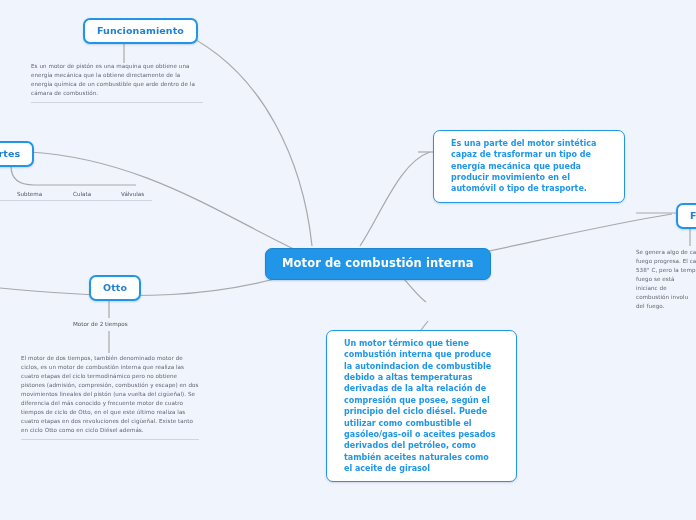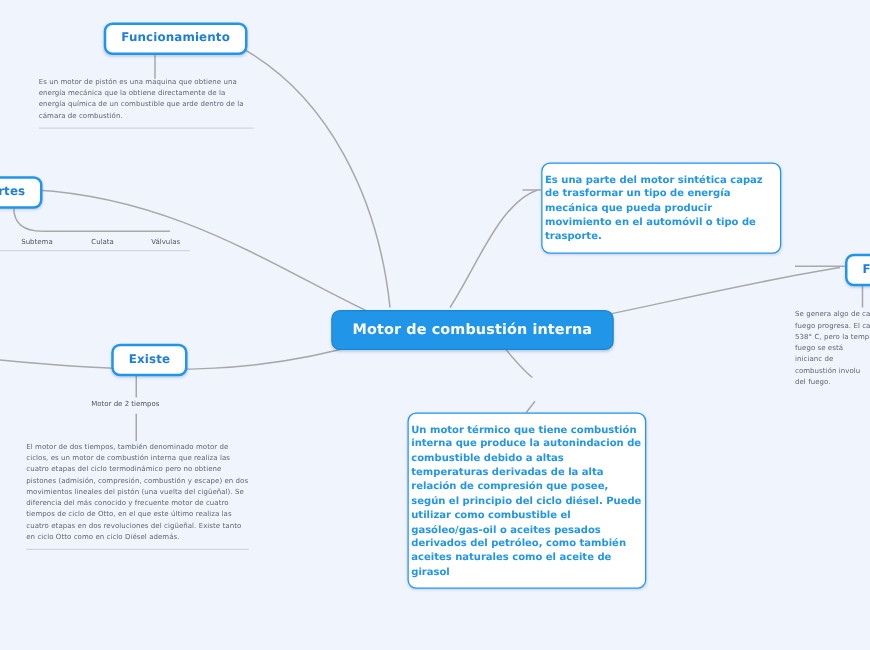--- a/index.html
+++ b/index.html
@@ -57,21 +57,21 @@
   .note {
     position: absolute;
     box-sizing: border-box;
     background: #ffffff;
     border: 1.4px solid #2196e8;
     border-radius: 7px;
     color: #2196e8;
     font-size: 8px;
     font-weight: bold;
     line-height: 1.42;
-    padding: 7px 2px;
+    padding: 7px 17px;
     box-shadow: 0 1px 2px rgba(40,90,160,.2);
   }
   .para {
     position: absolute;
     box-sizing: border-box;
     color: #5e6672;
     font-size: 5.6px;
     line-height: 1.62;
     letter-spacing: .05px;
     border-bottom: 1px solid #cfd6e2;
@@ -117,21 +117,21 @@
 
   <div class="para" style="left:31px; top:62px; width:172px;">Es un motor de pistón es una maquina que obtiene una energía mecánica que la obtiene directamente de la energía química de un combustible que arde dentro de la cámara de combustión.</div>
 
   <div class="node node-branch" style="left:-22px; top:141px;">artes</div>
 
   <div class="leaf" style="left:17px; top:191px;">Subtema</div>
   <div class="leaf" style="left:73px; top:191px;">Culata</div>
   <div class="leaf" style="left:121px; top:191px;">Válvulas</div>
   <div class="leaf-rule" style="left:0px; top:200px; width:152px;"></div>
 
-  <div class="node node-branch" style="left:89px; top:275px;">Existe</div>
+  <div class="node node-branch" style="left:89px; top:275px;">Otto</div>
 
   <div class="leaf" style="left:73px; top:321px;">Motor de 2 tiempos</div>
 
   <div class="para" style="left:21px; top:354px; width:178px;">El motor de dos tiempos, también denominado motor de ciclos, es un motor de combustión interna que realiza las cuatro etapas del ciclo termodinámico pero no obtiene pistones (admisión, compresión, combustión y escape) en dos movimientos lineales del pistón (una vuelta del cigüeñal). Se diferencia del más conocido y frecuente motor de cuatro tiempos de ciclo de Otto, en el que este último realiza las cuatro etapas en dos revoluciones del cigüeñal. Existe tanto en ciclo Otto como en ciclo Diésel además.</div>
 
 
   <div class="note" style="left:326px; top:330px; width:191px;">Un motor térmico que tiene combustión interna que produce la autonindacion de combustible debido a altas temperaturas derivadas de la alta relación de compresión que posee, según el principio del ciclo diésel. Puede utilizar como combustible el gasóleo/gas-oil o aceites pesados derivados del petróleo, como también aceites naturales como el aceite de girasol</div>
 
   <div class="note" style="left:433px; top:130px; width:192px;">Es una parte del motor sintética capaz de trasformar un tipo de energía mecánica que pueda producir movimiento en el automóvil o tipo de trasporte.</div>
 

